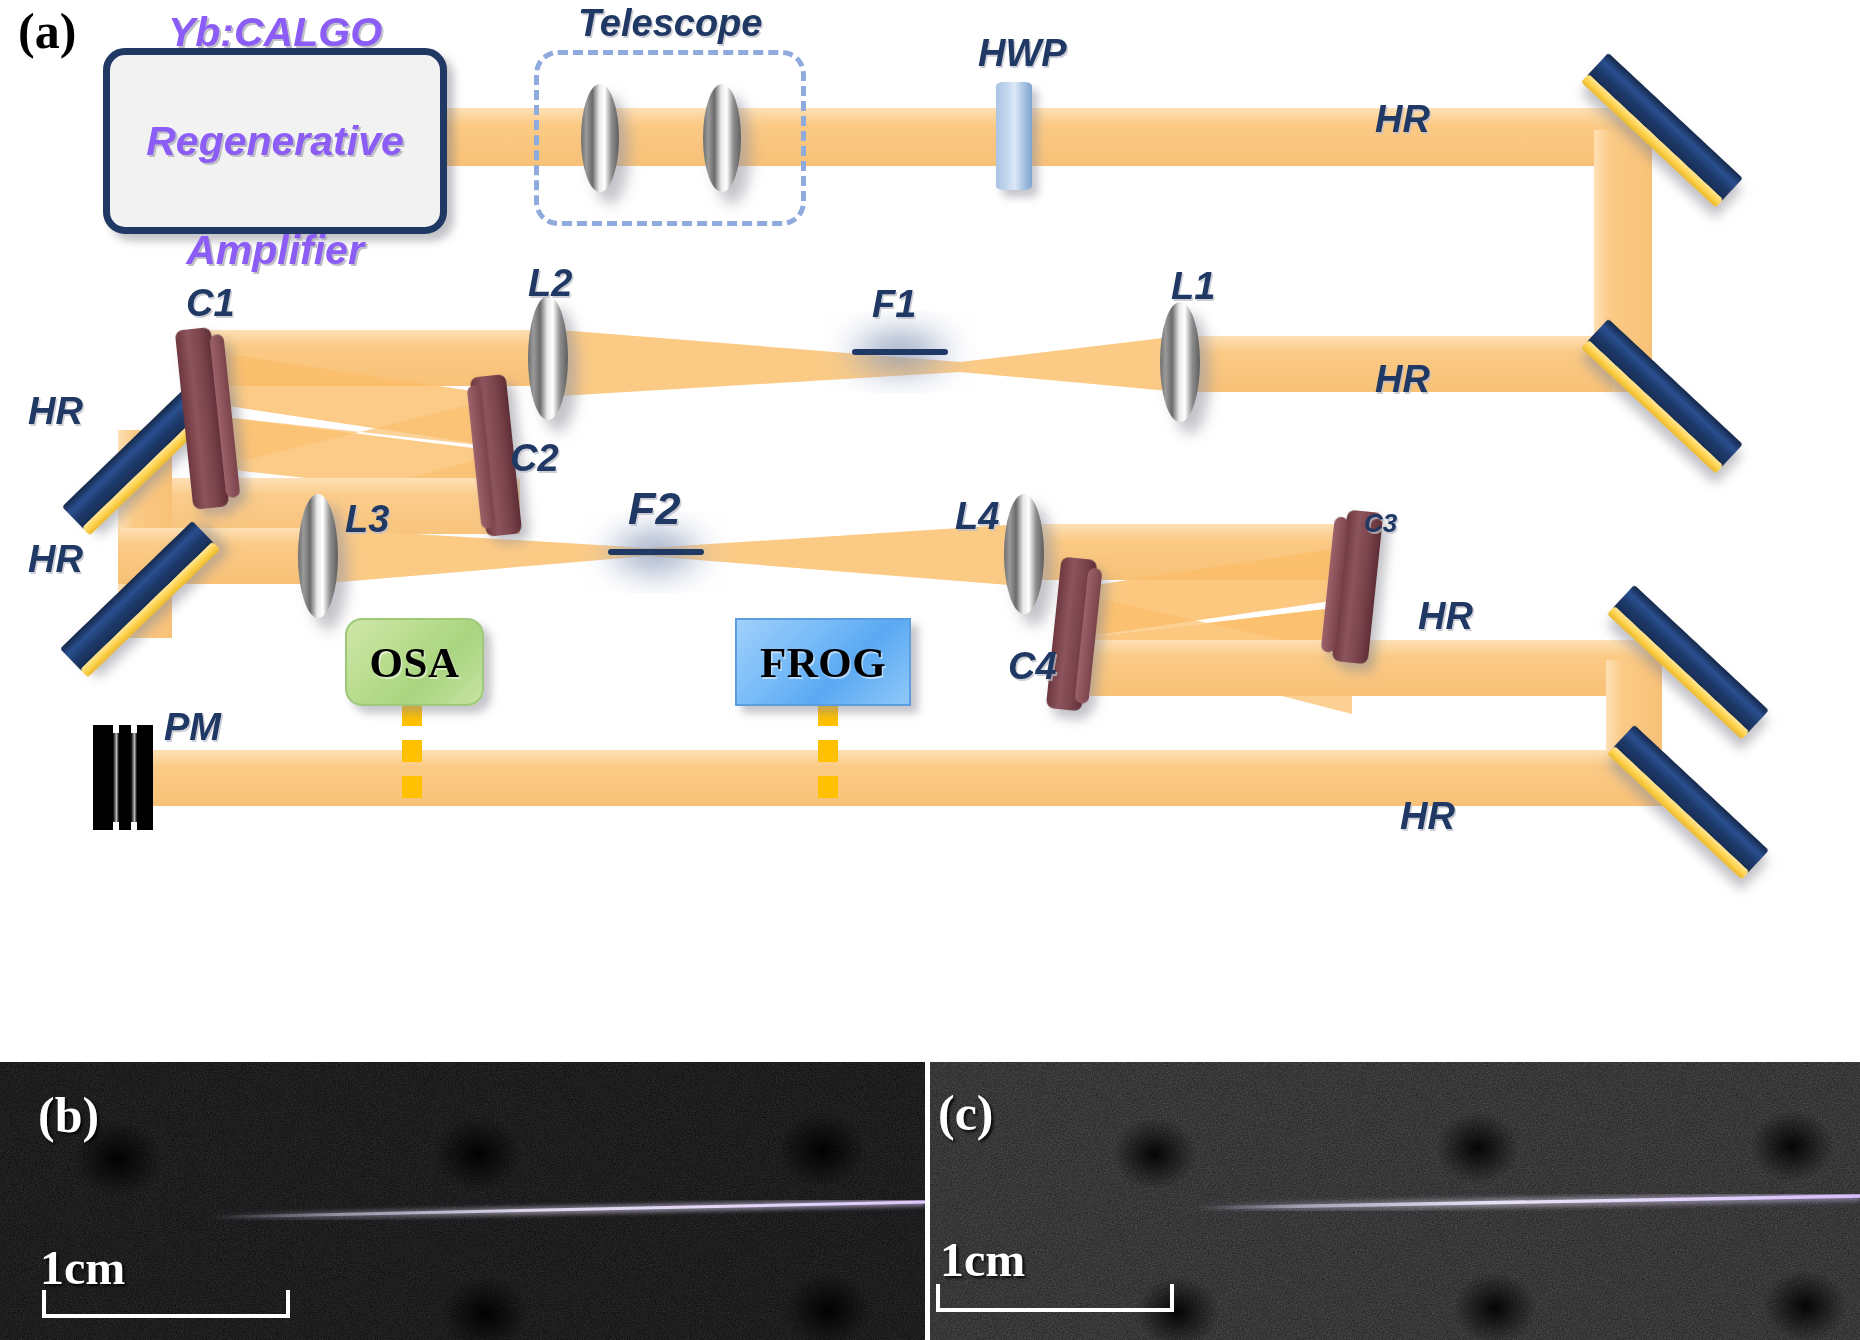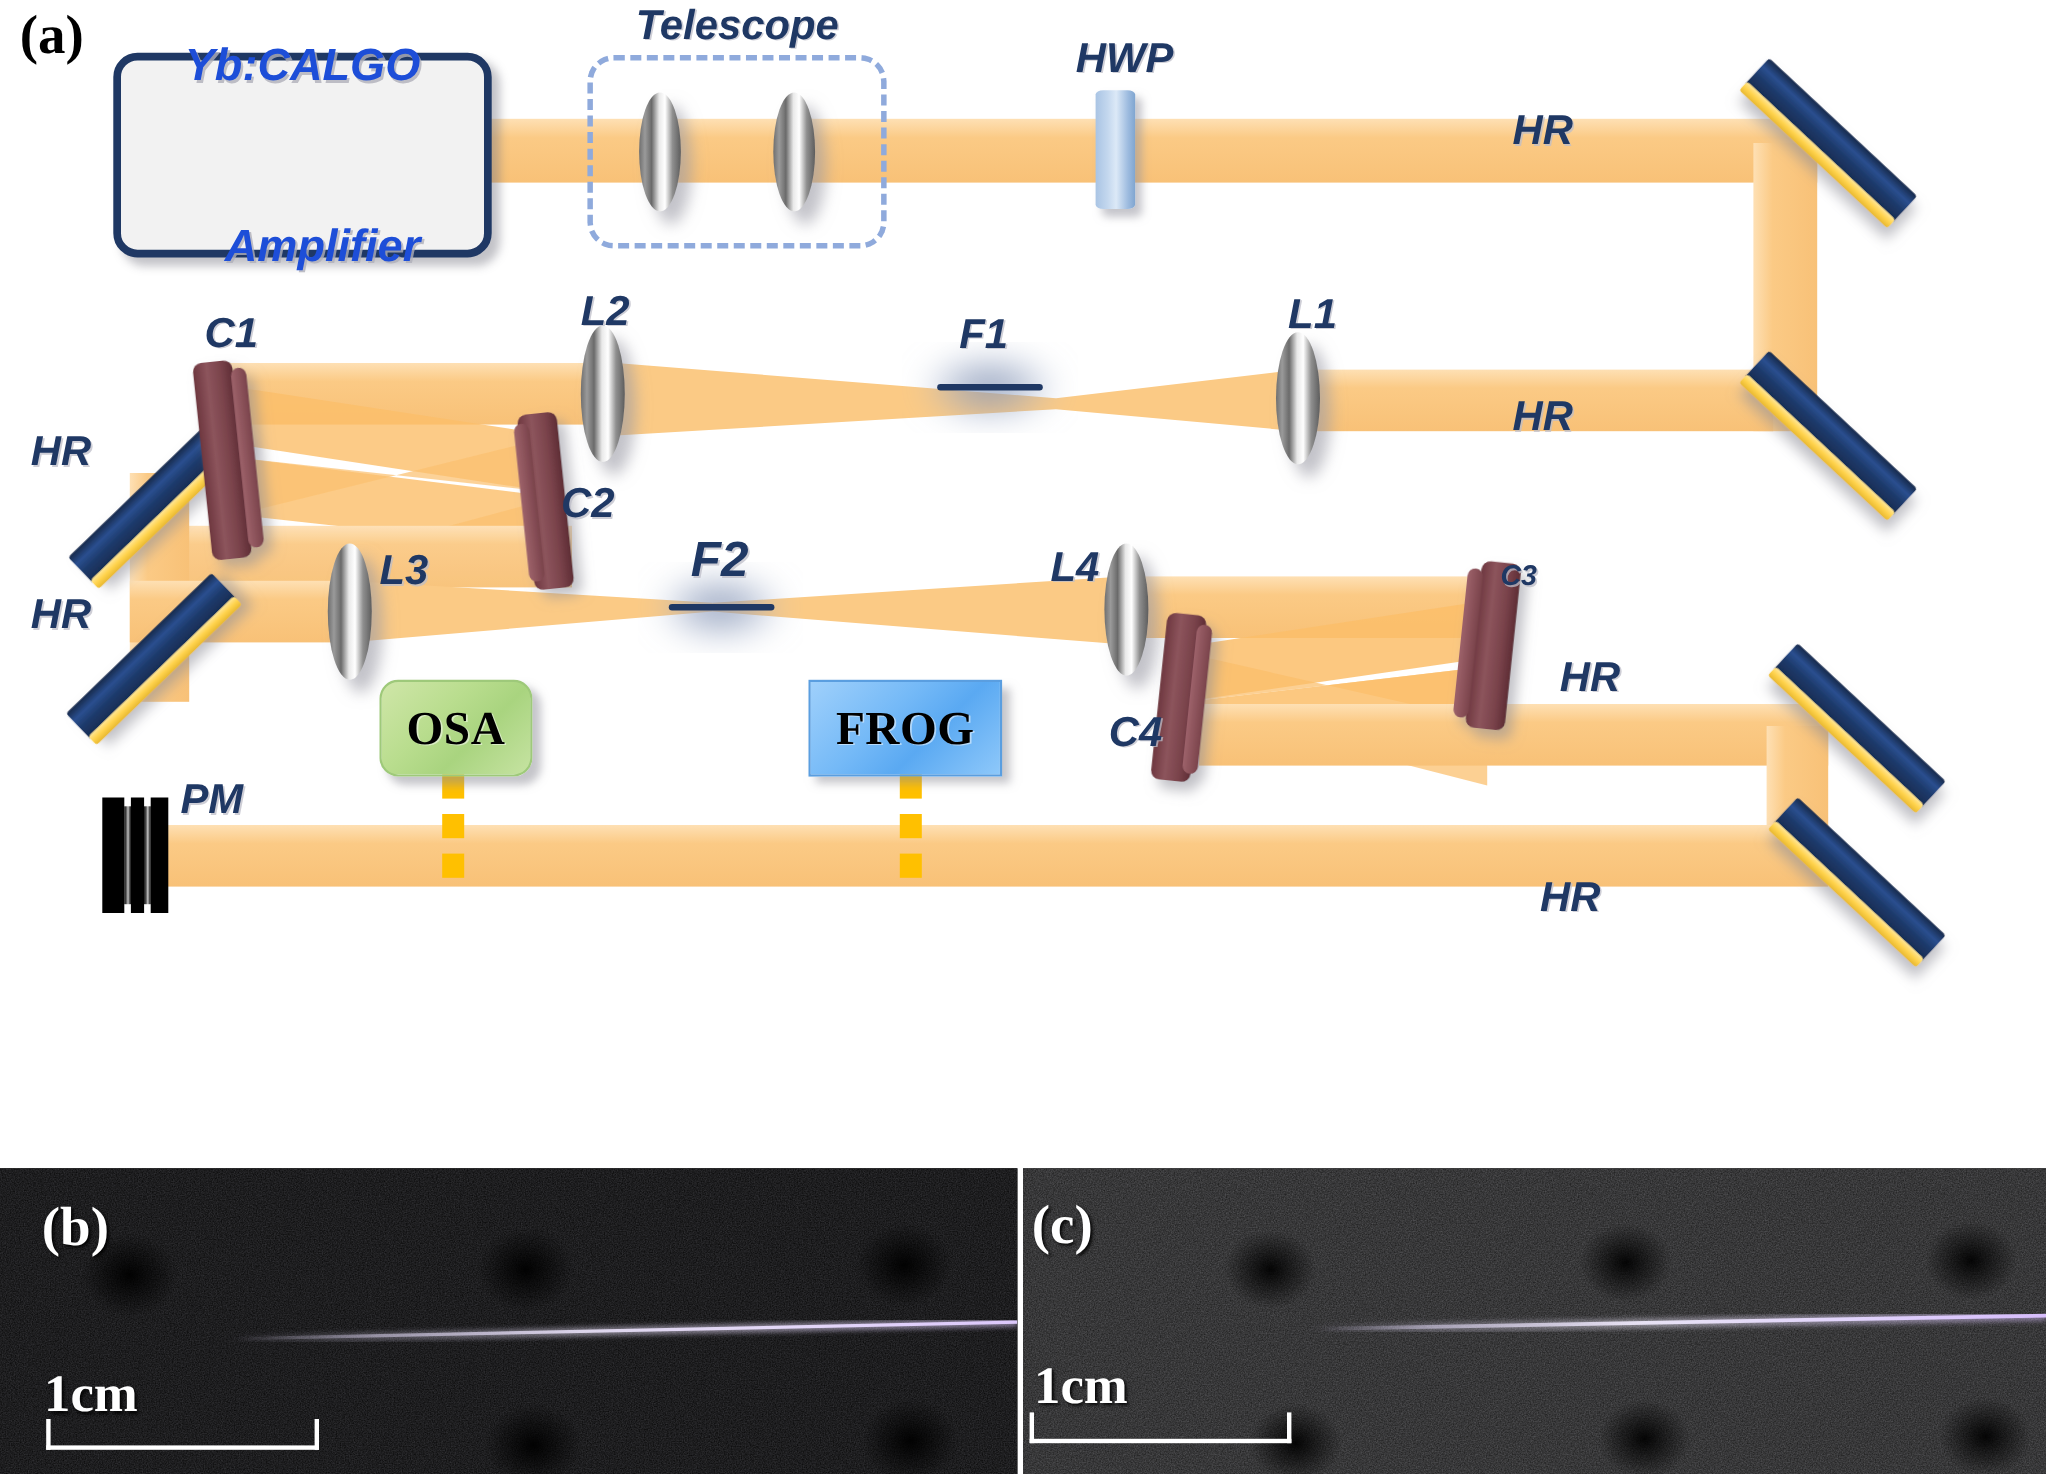--- a/index.html
+++ b/index.html
@@ -6,22 +6,22 @@
   body{width:1860px;height:1340px;font-family:"Liberation Sans",sans-serif;overflow:hidden;}
   #stage{position:relative;width:1860px;height:1340px;background:#ffffff;}
   svg.layer{position:absolute;left:0;top:0;width:1860px;height:1340px;}
   .lbl{position:absolute;color:#1F3864;font-family:"Liberation Sans",sans-serif;font-style:italic;font-weight:bold;white-space:nowrap;
        text-shadow:1.5px 1.5px 0 rgba(190,190,200,.75);}
   .panel-tag{position:absolute;color:#000;font-family:"Liberation Serif",serif;font-weight:bold;white-space:nowrap;}
   .photo-tag{color:#fff;font-family:"Liberation Serif",serif;font-weight:bold;white-space:nowrap;
        text-shadow:2px 2px 3px rgba(0,0,0,.9);}
   .srcbox{position:absolute;border:7px solid #1F3864;border-radius:22px;background:#f2f2f2;
        box-shadow:7px 7px 9px rgba(120,120,130,.45);display:flex;align-items:center;justify-content:center;}
-  .srcbox span{display:block;color:#1d4ed8;font-family:"Liberation Sans",sans-serif;font-style:italic;font-weight:bold;
-       font-size:41px;line-height:1.33;text-align:right;text-shadow:2px 2px 0 rgba(175,175,185,.8);}
+  .srcbox span{display:block;color:#8b5cf6;font-family:"Liberation Sans",sans-serif;font-style:italic;font-weight:bold;
+       font-size:41px;line-height:1.33;text-align:center;text-shadow:2px 2px 0 rgba(175,175,185,.8);}
   .telebox{position:absolute;border:5px dashed #8FAADC;border-radius:24px;}
   .instbox{position:absolute;display:flex;align-items:center;justify-content:center;
        box-shadow:7px 7px 8px rgba(140,140,150,.5);}
   .instbox span{color:#000;font-family:Liberation Serif, serif;font-weight:bold;font-size:43px;letter-spacing:.5px;
        text-shadow:1.5px 1.5px 0 rgba(255,255,255,.5);}
   .osa{background:linear-gradient(135deg,#cfe6a8 0%,#b9dd8e 38%,#a9d47f 62%,#c6e3a2 100%);
        border:2px solid #9ec97a;border-radius:17px;}
   .frog{background:linear-gradient(135deg,#9fd0fb 0%,#74b9f7 40%,#5aa9f2 62%,#8ec8fa 100%);
        border:2px solid #5a9ee0;}
   .hwp{position:absolute;border-radius:7px/4px;
@@ -240,21 +240,21 @@
     <g>
       <rect x="818" y="704" width="20" height="22" fill="#FFC000"></rect>
       <rect x="818" y="740" width="20" height="22" fill="#FFC000"></rect>
       <rect x="818" y="776" width="20" height="22" fill="#FFC000"></rect>
     </g>
   </svg>
 
   <div class="srcbox" style="left:103px;top:48px;width:330px;height:172px;">
     <span>
       <span>Yb:CALGO</span><br>
-      <br>
+      <span>Regenerative</span><br>
       <span>Amplifier</span>
     </span>
   </div>
 
   <div class="telebox" style="left:534px;top:50px;width:262px;height:166px;"></div>
 
   <div class="hwp" style="left:996px;top:82px;width:36px;height:108px;"></div>
 
   <div class="instbox osa" style="left:345px;top:618px;width:135px;height:84px;">
     <span>OSA</span>

